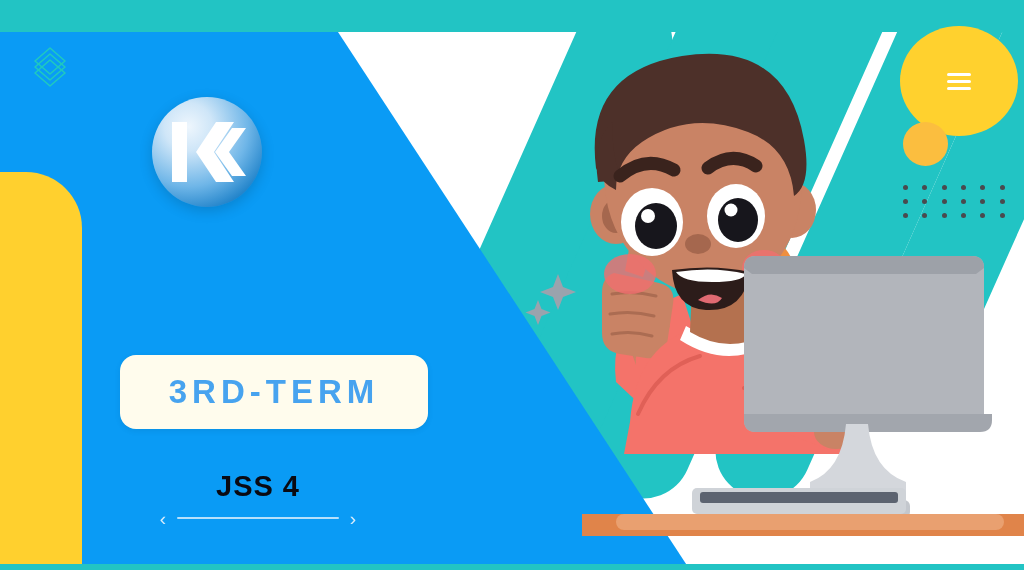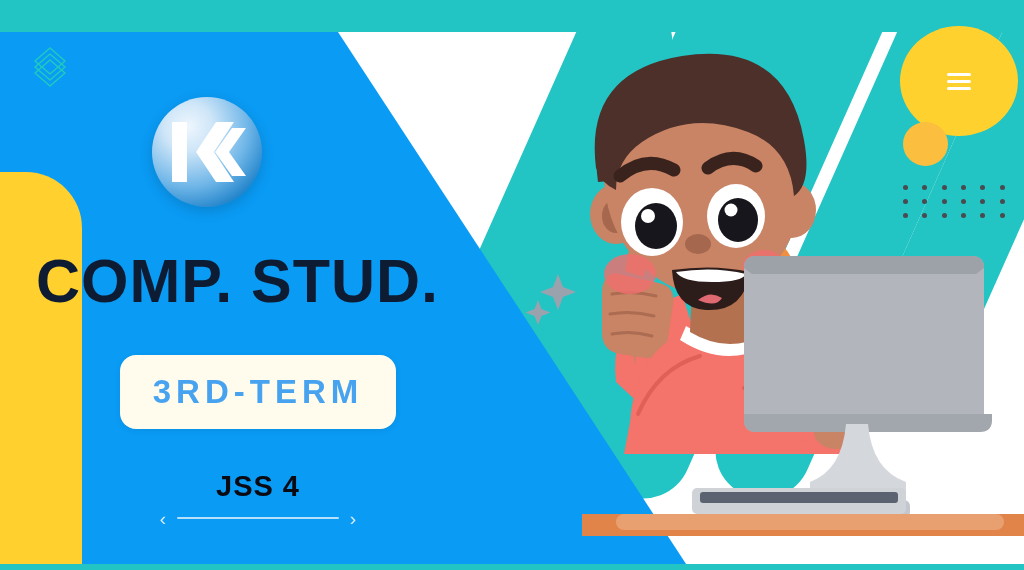--- a/index.html
+++ b/index.html
@@ -104,21 +104,21 @@
     color: #0d1b33;
     font-size: 61px;
     font-weight: 700;
     letter-spacing: 1px;
     line-height: 1;
     white-space: nowrap;
   }
 
   .term-pill {
     position: absolute; left: 120px; top: 355px;
-    width: 276px; height: 74px;
+    width: 308px; height: 74px;
     background: #fffced;
     border-radius: 16px;
     z-index: 9;
     display: flex; align-items: center; justify-content: center;
     box-shadow: 0 2px 6px rgba(0,0,0,.07);
   }
   .term-pill span {
     color: #47a3ef;
     font-size: 33px;
     font-weight: 700;
@@ -322,21 +322,20 @@
   </div>
 
   <div class="logo-orb">
     <svg width="78" height="62" viewBox="0 0 78 62" xmlns="http://www.w3.org/2000/svg">
       <rect x="4" y="1" width="15" height="60" fill="#ffffff"></rect>
       <path d="M48 1 L28 31 L48 61 L66 61 L46 31 L66 1 Z" fill="#ffffff"></path>
       <path d="M64 7 L47 31 L64 55 L78 55 L61 31 L78 7 Z" fill="#ffffff"></path>
     </svg>
   </div>
 
-  <div class="headline">COMP. STUD.</div>
 
   <div class="term-pill">
     <span>3RD-TERM</span>
   </div>
 
   <div class="class-label">JSS 4</div>
 
   <div class="carousel-nav">
     <div class="nav-arrow">‹</div>
     <div class="nav-track"></div>

